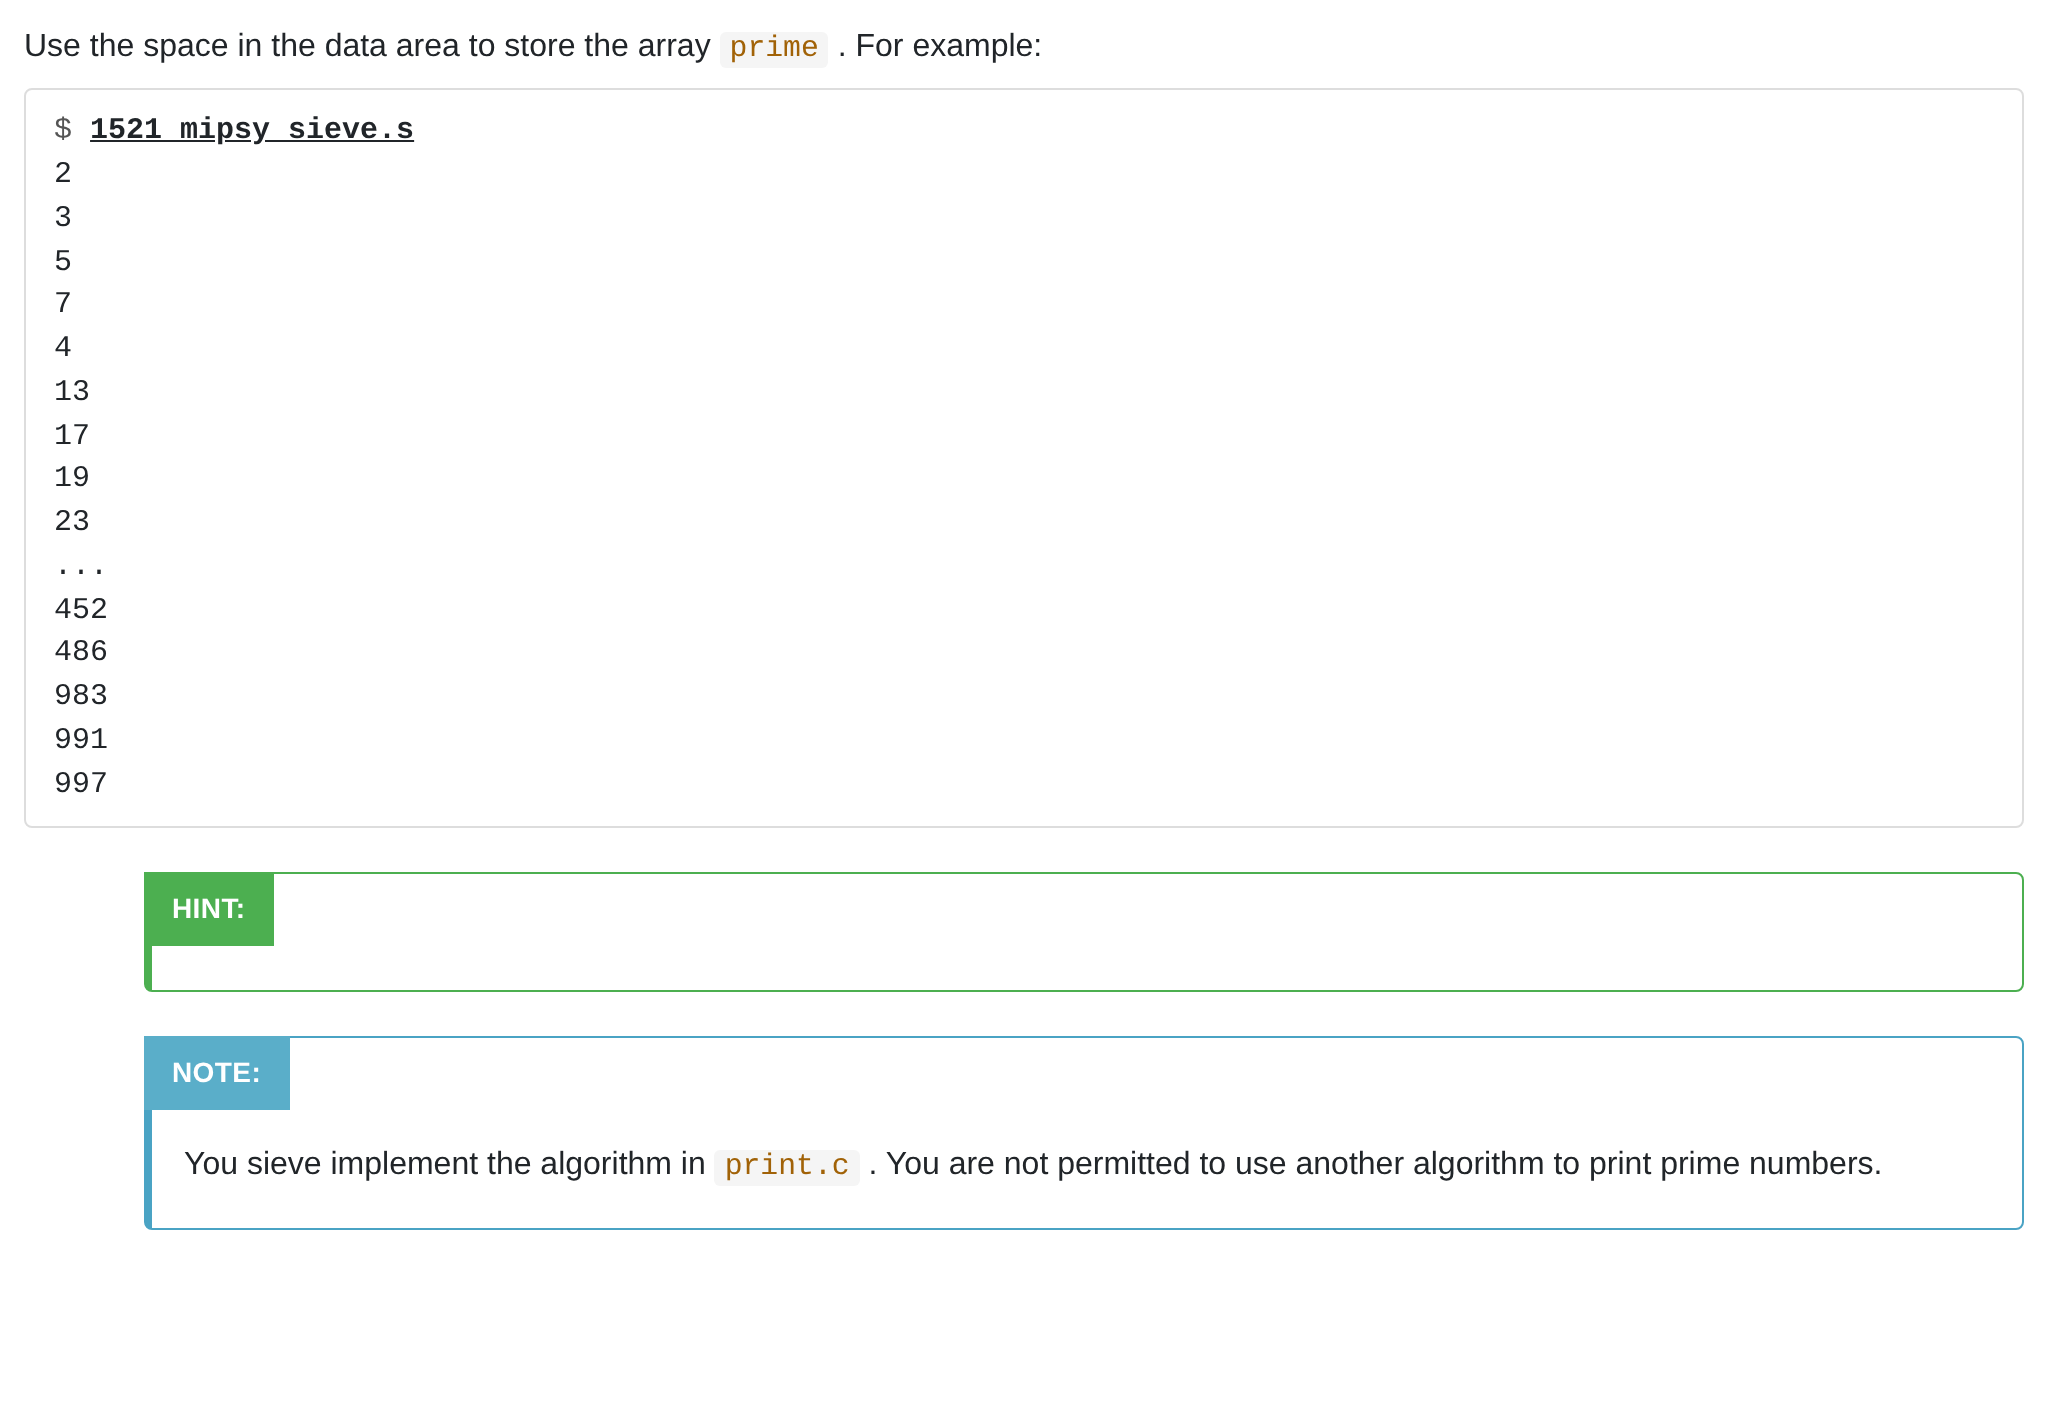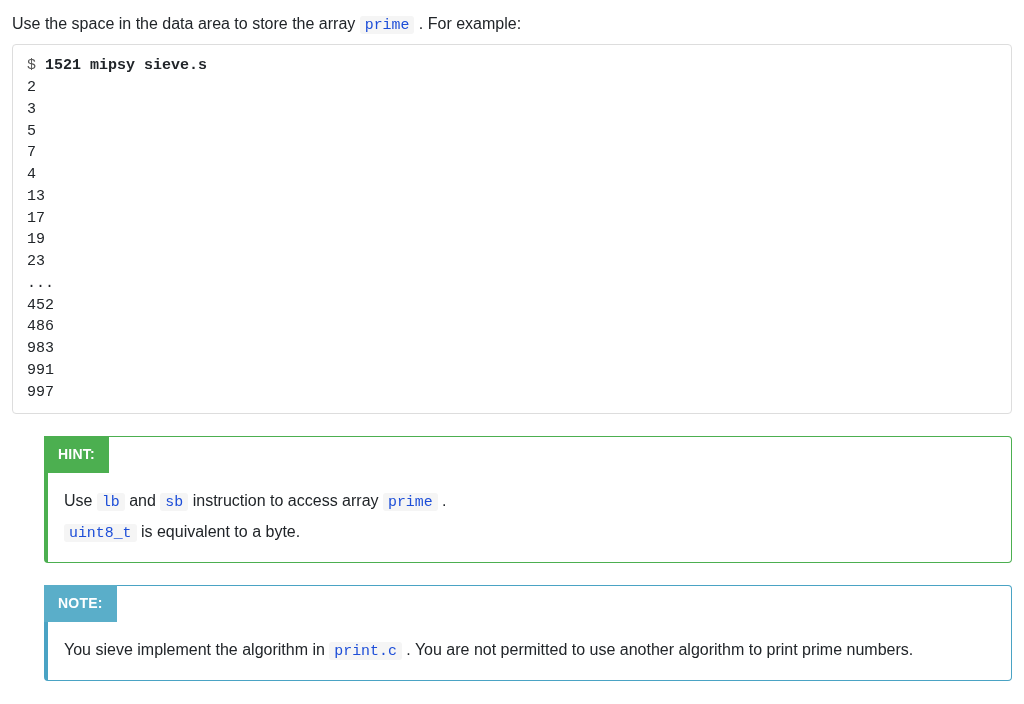--- a/index.html
+++ b/index.html
@@ -12,41 +12,41 @@
     background: #fff;
     line-height: 1.5;
   }
   .intro { margin: 2px 0 8px 0; }
   code.inline {
     font-family: SFMono-Regular, Menlo, Monaco, Consolas, "Liberation Mono", monospace;
     font-size: 0.93em;
     background: #f5f5f5;
     padding: 1px 5px;
     border-radius: 3px;
-    color: #1d4ed8;
+    color: #a16207;
   }
   .codeblock {
     border: 1px solid #ddd;
     border-radius: 4px;
     padding: 10px 14px;
     margin: 6px 0 22px 0;
     font-family: SFMono-Regular, Menlo, Monaco, Consolas, "Liberation Mono", monospace;
     font-size: 15px;
     line-height: 1.45;
     white-space: pre;
     overflow-x: auto;
     background: #fff;
   }
   .codeblock .prompt { color: #555; }
-  .codeblock .cmd    { font-weight: 700; }
+  .codeblock .cmd    { font-weight: 700; text-decoration: underline; }
   .callout {
     border: 1px solid;
     border-left-width: 4px;
     border-radius: 4px;
-    margin: 0 0 22px 32px;
+    margin: 0 0 22px 60px;
     padding: 0 12px 12px 0;
     position: relative;
     background: #fff;
   }
   .callout .label {
     display: inline-block;
     color: #fff;
     font-weight: 700;
     font-size: 14px;
     padding: 8px 14px;
@@ -81,35 +81,20 @@
 <span>23</span>
 <span>...</span>
 <span>452</span>
 <span>486</span>
 <span>983</span>
 <span>991</span>
 <span>997</span></div>
 
 <div class="callout hint">
   <div class="label">HINT:</div>
-  <div class="body">
-    <p>
-      <span>Use </span>
-      <code class="inline">lb</code>
-      <span> and </span>
-      <code class="inline">sb</code>
-      <span> instruction to access array </span>
-      <code class="inline">prime</code>
-      <span> .</span>
-    </p>
-    <p>
-      <code class="inline">uint8_t</code>
-      <span> is equivalent to a byte.</span>
-    </p>
-  </div>
 </div>
 
 <div class="callout note">
   <div class="label">NOTE:</div>
   <div class="body">
     <p>
       <span>You sieve implement the algorithm in </span>
       <code class="inline">print.c</code>
       <span> . You are not permitted to use another algorithm to print prime numbers.</span>
     </p>

